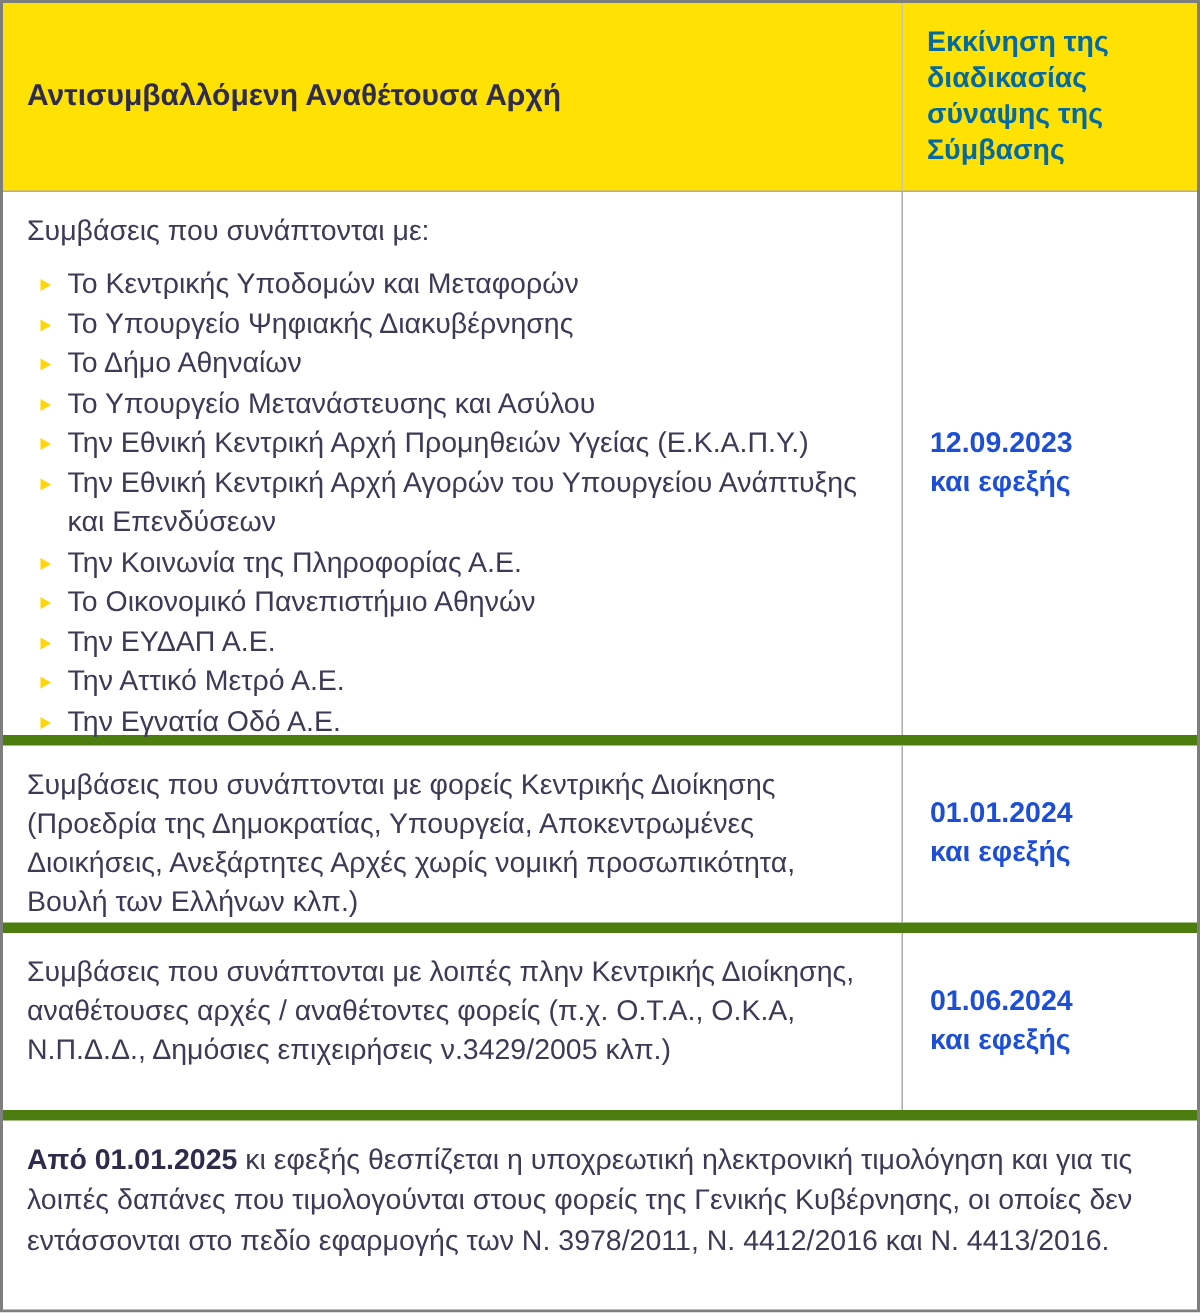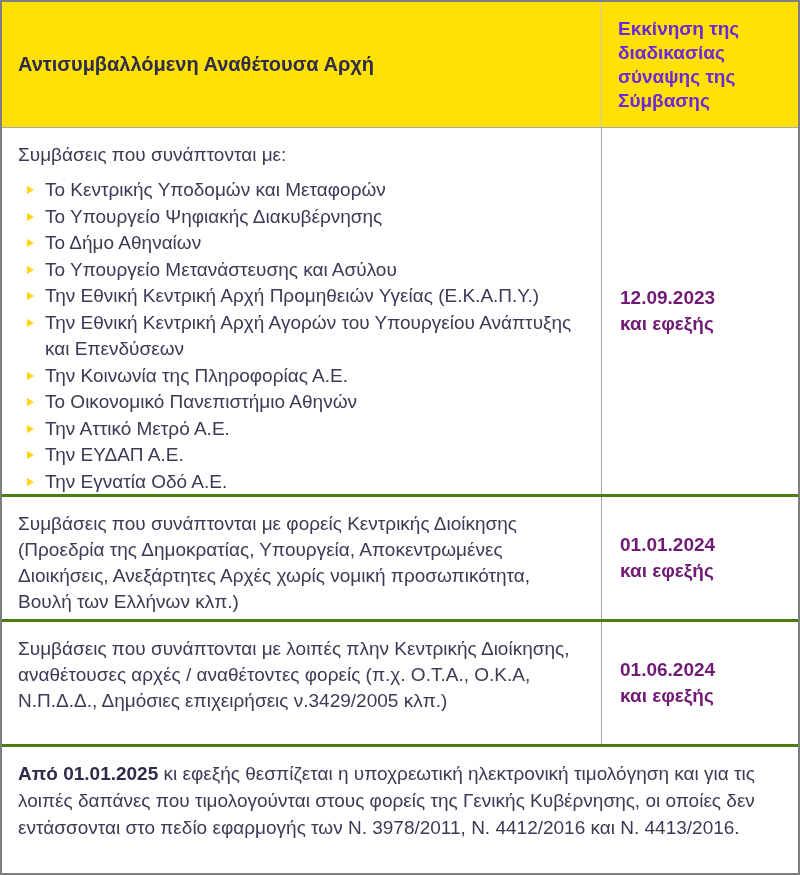--- a/index.html
+++ b/index.html
@@ -14,35 +14,35 @@
     display:flex; height:126px; box-sizing:border-box;
     background:#ffe103; border-bottom:1px solid #ababab;
   }
   .hdr-left {
     width:600px; box-sizing:border-box; border-right:1px solid #c4c4c4;
     display:flex; align-items:center; padding:0 20px 0 16px;
     font-weight:bold; font-size:20px; color:#2e2b4b;
   }
   .hdr-right {
     flex:1; box-sizing:border-box; padding:15px 8px 0 16px;
-    font-weight:bold; font-size:19px; line-height:24px; color:#6d28d9;
+    font-weight:bold; font-size:19px; line-height:24px; color:#0369a1;
   }
-  .row { display:flex; box-sizing:border-box; border-bottom:3px solid #4d7c0f;justify-content:center; }
+  .row { display:flex; box-sizing:border-box; border-bottom:7px solid #4d7c0f;justify-content:center; }
   .row-1 { height:369px; }
   .row-2 { height:125px; }
   .row-3 { height:125px; }
   .cell-l {
     width:600px; box-sizing:border-box; border-right:1px solid #ababab;
     padding:14px 16px 0 16px; font-size:19px; line-height:26px;
   }
   .cell-l p { margin:0; }
   .cell-r {
     flex:1; box-sizing:border-box; display:flex; flex-direction:column;
     justify-content:center; padding-left:18px;
-    font-weight:bold; font-size:19px; line-height:26px; color:#701a75;
+    font-weight:bold; font-size:19px; line-height:26px; color:#1d4ed8;
   }
   ul.bullets { list-style:none; margin:9px 0 0 0; padding:0; }
   ul.bullets li { display:flex; align-items:flex-start; line-height:26.5px; }
   .tri {
     width:0; height:0; flex:none;
     border-left:7px solid #ffd60a;
     border-top:4.5px solid transparent;
     border-bottom:4.5px solid transparent;
     margin:9px 11px 0 9px;
   }
@@ -97,25 +97,25 @@
         <li>
             <span class="tri"></span>
             <span>Την Κοινωνία της Πληροφορίας Α.Ε.</span>
           </li>
         <li>
             <span class="tri"></span>
             <span>Το Οικονομικό Πανεπιστήμιο Αθηνών</span>
           </li>
         <li>
             <span class="tri"></span>
-            <span>Την Αττικό Μετρό Α.Ε.</span>
+            <span>Την ΕΥΔΑΠ Α.Ε.</span>
           </li>
         <li>
             <span class="tri"></span>
-            <span>Την ΕΥΔΑΠ Α.Ε.</span>
+            <span>Την Αττικό Μετρό Α.Ε.</span>
           </li>
         <li>
             <span class="tri"></span>
             <span>Την Εγνατία Οδό Α.Ε.</span>
           </li>
       </ul>
     </div>
     <div class="cell-r">
       <span>12.09.2023</span>
       <span>και εφεξής</span>

